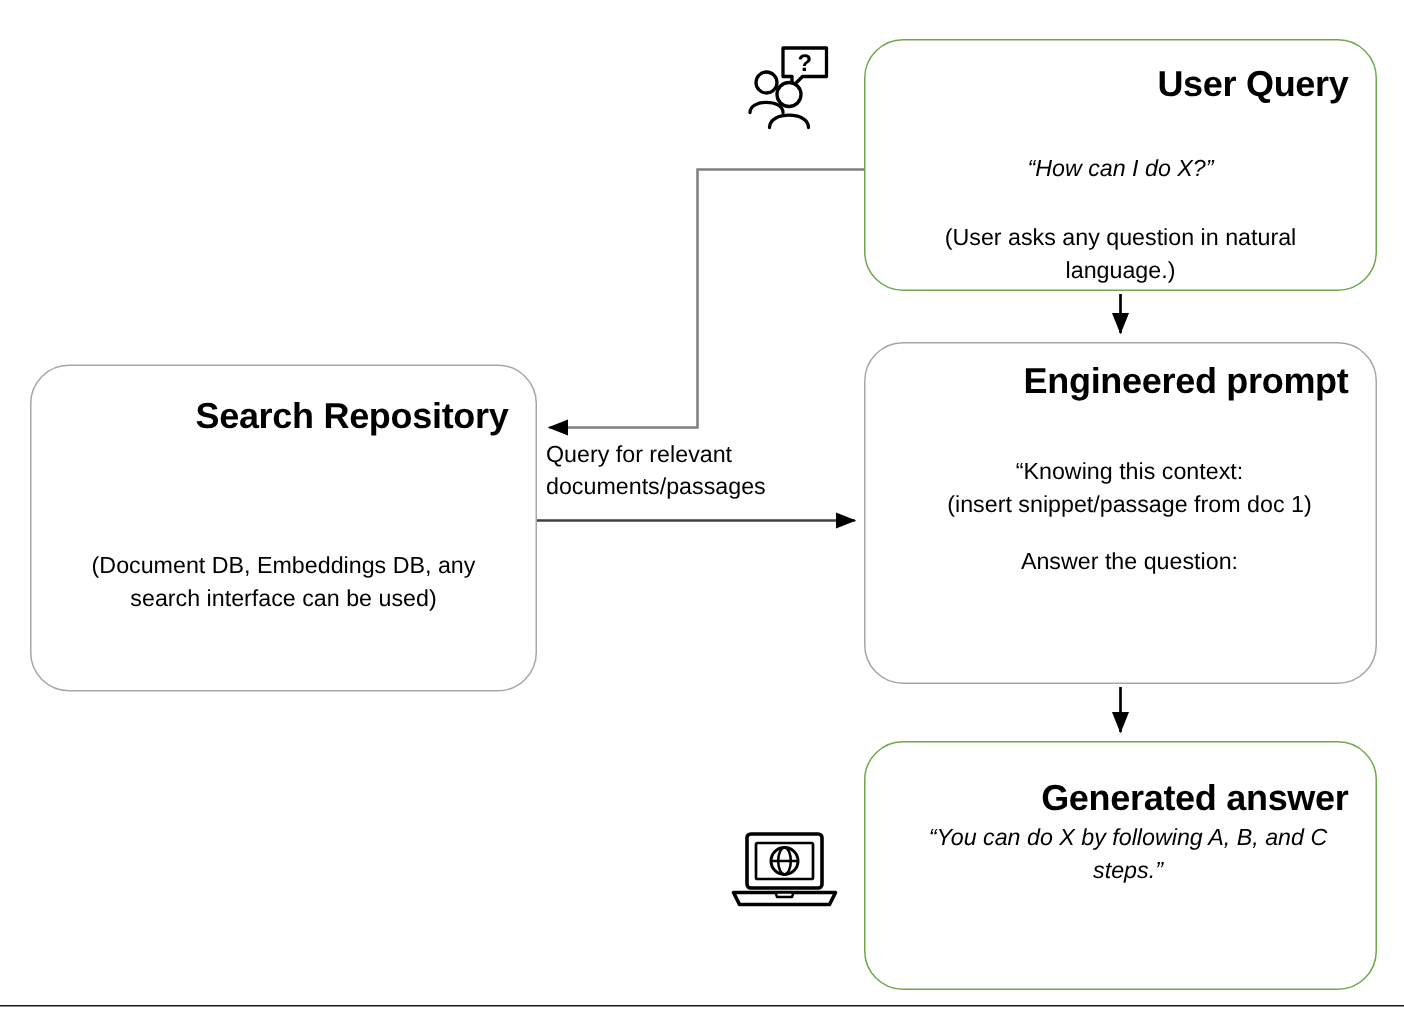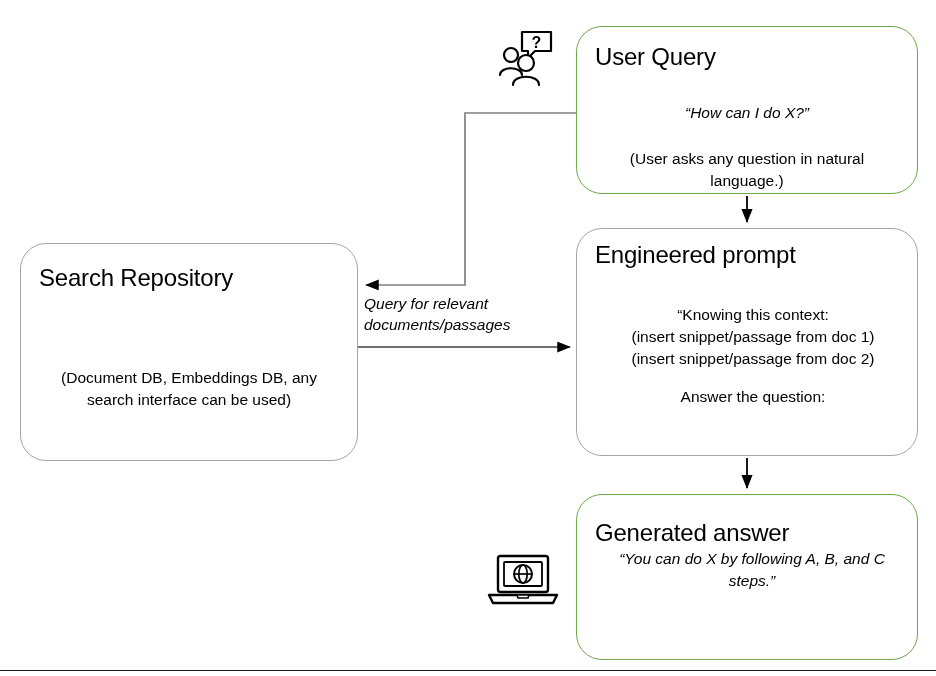--- a/index.html
+++ b/index.html
@@ -25,22 +25,22 @@
     box-sizing: border-box;
     border-radius: 26px;
     background: #ffffff;
     padding: 0 18px;
   }
   .node.green  { border: 1.6px solid #6FA84A; }
   .node.gray   { border: 1.6px solid #A6A6A6; }
 
   .node-title {
     font-size: 24px;
-    font-weight: normal;
-    text-align: left;
+    font-weight: bold;
+    text-align: right;
     letter-spacing: -0.2px;
     line-height: 1.2;
   }
   .node-body {
     font-size: 15.5px;
     line-height: 1.42;
   }
   .center { text-align: center; }
   .left   { text-align: center; }
   .italic { font-style: italic; }
@@ -74,21 +74,20 @@
 
   
   #edge-label {
     position: absolute;
     left: 364px;
     top: 294px;
     width: 210px;
     font-size: 15.5px;
     line-height: 1.35;
     text-align: left;
-    font-style: italic;
   }
 
   
   .icon-wrap { position: absolute; }
   #icon-users  { left: 495px; top: 28px;  width: 62px; height: 62px; }
   #icon-laptop { left: 483px; top: 553px; width: 80px; height: 54px; }
 
   
   #bottom-rule {
     position: absolute;
@@ -129,21 +128,20 @@
     <div class="node-title">User Query</div>
     <div class="node-body center italic quote">“How can I do X?”</div>
     <div class="node-body center note">(User asks any question in natural language.)</div>
   </div>
 
   <div class="node gray" id="node-engineered">
     <div class="node-title">Engineered prompt</div>
     <div class="prompt-body">
       <div class="node-body left">“Knowing this context:</div>
       <div class="node-body left">(insert snippet/passage from doc 1)</div>
-      <div class="node-body left">(insert snippet/passage from doc 2)</div>
       <div class="gap"></div>
       <div class="node-body left">Answer the question:</div>
     </div>
   </div>
 
   <div class="node green" id="node-generated">
     <div class="node-title">Generated answer</div>
     <div class="node-body left italic answer">“You can do X by following A, B, and C steps.”</div>
   </div>
 

